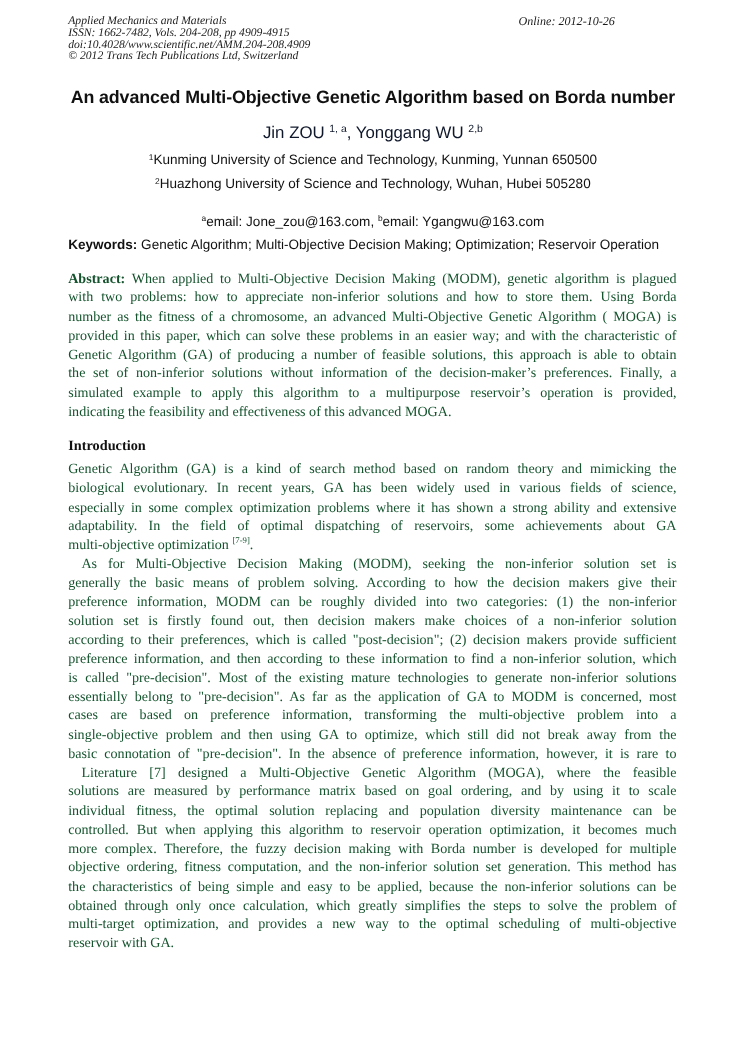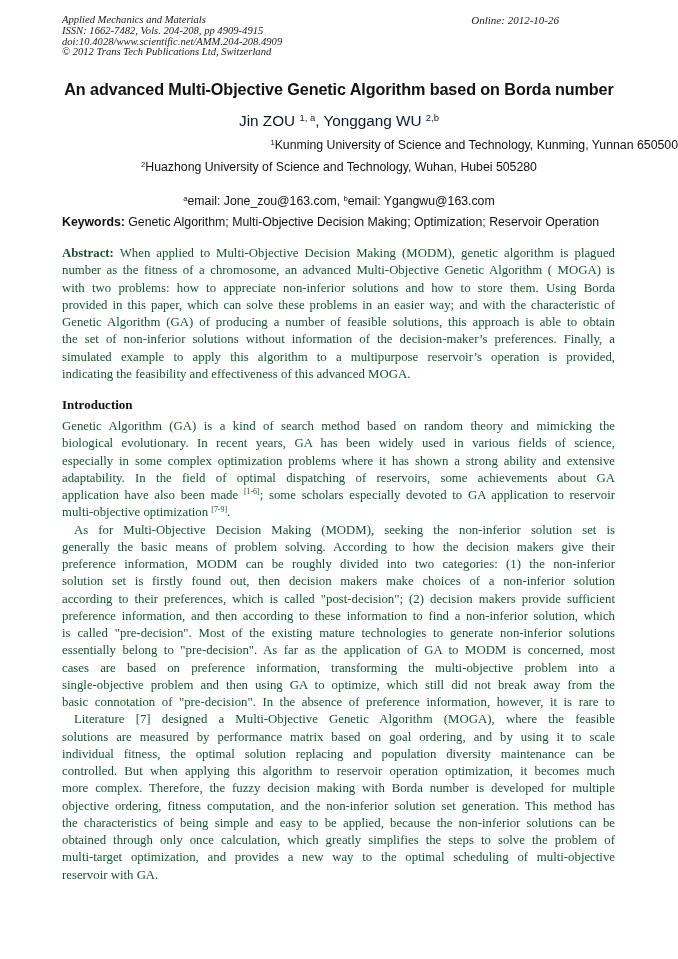--- a/index.html
+++ b/index.html
@@ -36,45 +36,44 @@
   <div class="online">Online: 2012-10-26</div>
 
   <div class="title">An advanced Multi-Objective Genetic Algorithm based on Borda number</div>
 
   <div class="authors">
     <span>Jin ZOU</span>
     <sup>1, a</sup><span>, </span><span>Yonggang WU</span>
     <sup>2,b</sup>
   </div>
 
-  <div class="aff" style="top:138px;text-align:right;"><sup>1</sup><span>Kunming University of Science and Technology, Kunming, Yunnan 650500</span></div>
+  <div class="aff" style="top:138px;"><sup>1</sup><span>Kunming University of Science and Technology, Kunming, Yunnan 650500</span></div>
   <div class="aff" style="top:160px;"><sup>2</sup><span>Huazhong University of Science and Technology, Wuhan, Hubei 505280</span></div>
   <div class="aff" style="top:182px;margin-top:12px;"><sup>a</sup><span>email: Jone_zou@163.com, </span><sup>b</sup><span>email: Ygangwu@163.com</span></div>
 
   <div class="kw"><b>Keywords:</b><span> Genetic Algorithm; Multi-Objective Decision Making; Optimization; Reservoir Operation</span></div>
 
   <div class="body ab" style="top:245px;">
     <span class="ln"><b>Abstract:</b><span> When applied to Multi-Objective Decision Making (MODM), genetic algorithm is plagued</span></span>
+    <span class="ln">with two problems: how to appreciate non-inferior solutions and how to store them. Using Borda</span>
     <span class="ln">number as the fitness of a chromosome, an advanced Multi-Objective Genetic Algorithm ( MOGA) is</span>
-    <span class="ln">with two problems: how to appreciate non-inferior solutions and how to store them. Using Borda</span>
     <span class="ln">provided in this paper, which can solve these problems in an easier way; and with the characteristic of</span>
     <span class="ln">Genetic Algorithm (GA) of producing a number of feasible solutions, this approach is able to obtain</span>
     <span class="ln">the set of non-inferior solutions without information of the decision-maker’s preferences. Finally, a</span>
     <span class="ln">simulated example to apply this algorithm to a multipurpose reservoir’s operation is provided,</span>
     <span class="ln last">indicating the feasibility and effectiveness of this advanced MOGA.</span>
   </div>
 
   <div class="head">Introduction</div>
 
   <div class="body" style="top:418px;">
     <span class="ln">Genetic Algorithm (GA) is a kind of search method based on random theory and mimicking the</span>
     <span class="ln">biological evolutionary. In recent years, GA has been widely used in various fields of science,</span>
     <span class="ln">especially in some complex optimization problems where it has shown a strong ability and extensive</span>
     <span class="ln">adaptability. In the field of optimal dispatching of reservoirs, some achievements about GA</span>
-    <span class="ln"><span>application have also been made </span><span class="ref">[1-6]</span><span>; some scholars especially devoted to GA application to reservoir</span></span>
     <span class="ln last"><span>multi-objective optimization </span><span class="ref">[7-9]</span><span>.</span></span>
 
     <span class="ln ind">As for Multi-Objective Decision Making (MODM), seeking the non-inferior solution set is</span>
     <span class="ln">generally the basic means of problem solving. According to how the decision makers give their</span>
     <span class="ln">preference information, MODM can be roughly divided into two categories: (1) the non-inferior</span>
     <span class="ln">solution set is firstly found out, then decision makers make choices of a non-inferior solution</span>
     <span class="ln">according to their preferences, which is called "post-decision"; (2) decision makers provide sufficient</span>
     <span class="ln">preference information, and then according to these information to find a non-inferior solution, which</span>
     <span class="ln">is called "pre-decision". Most of the existing mature technologies to generate non-inferior solutions</span>
     <span class="ln">essentially belong to "pre-decision". As far as the application of GA to MODM is concerned, most</span>

